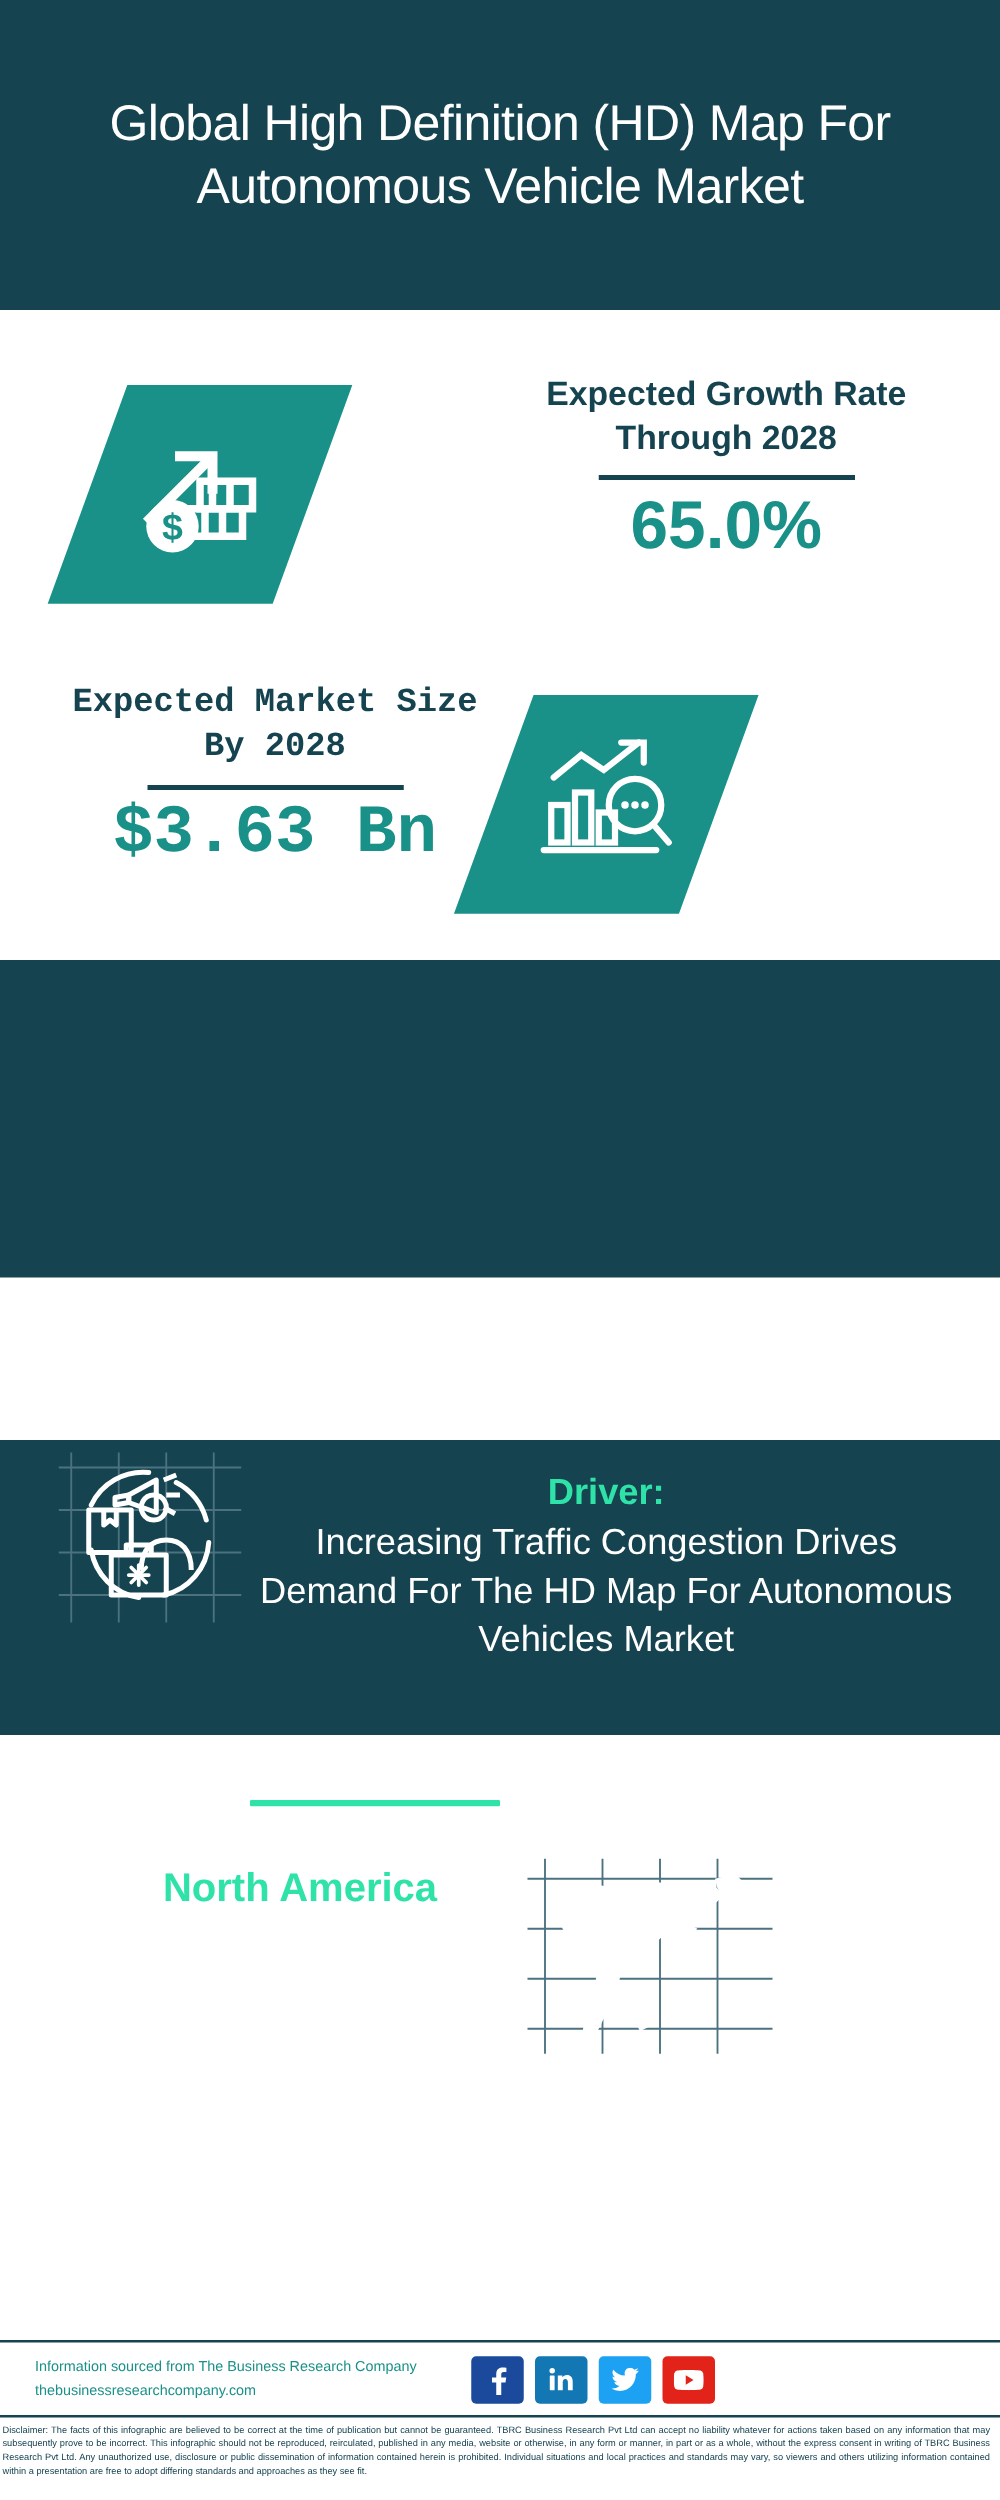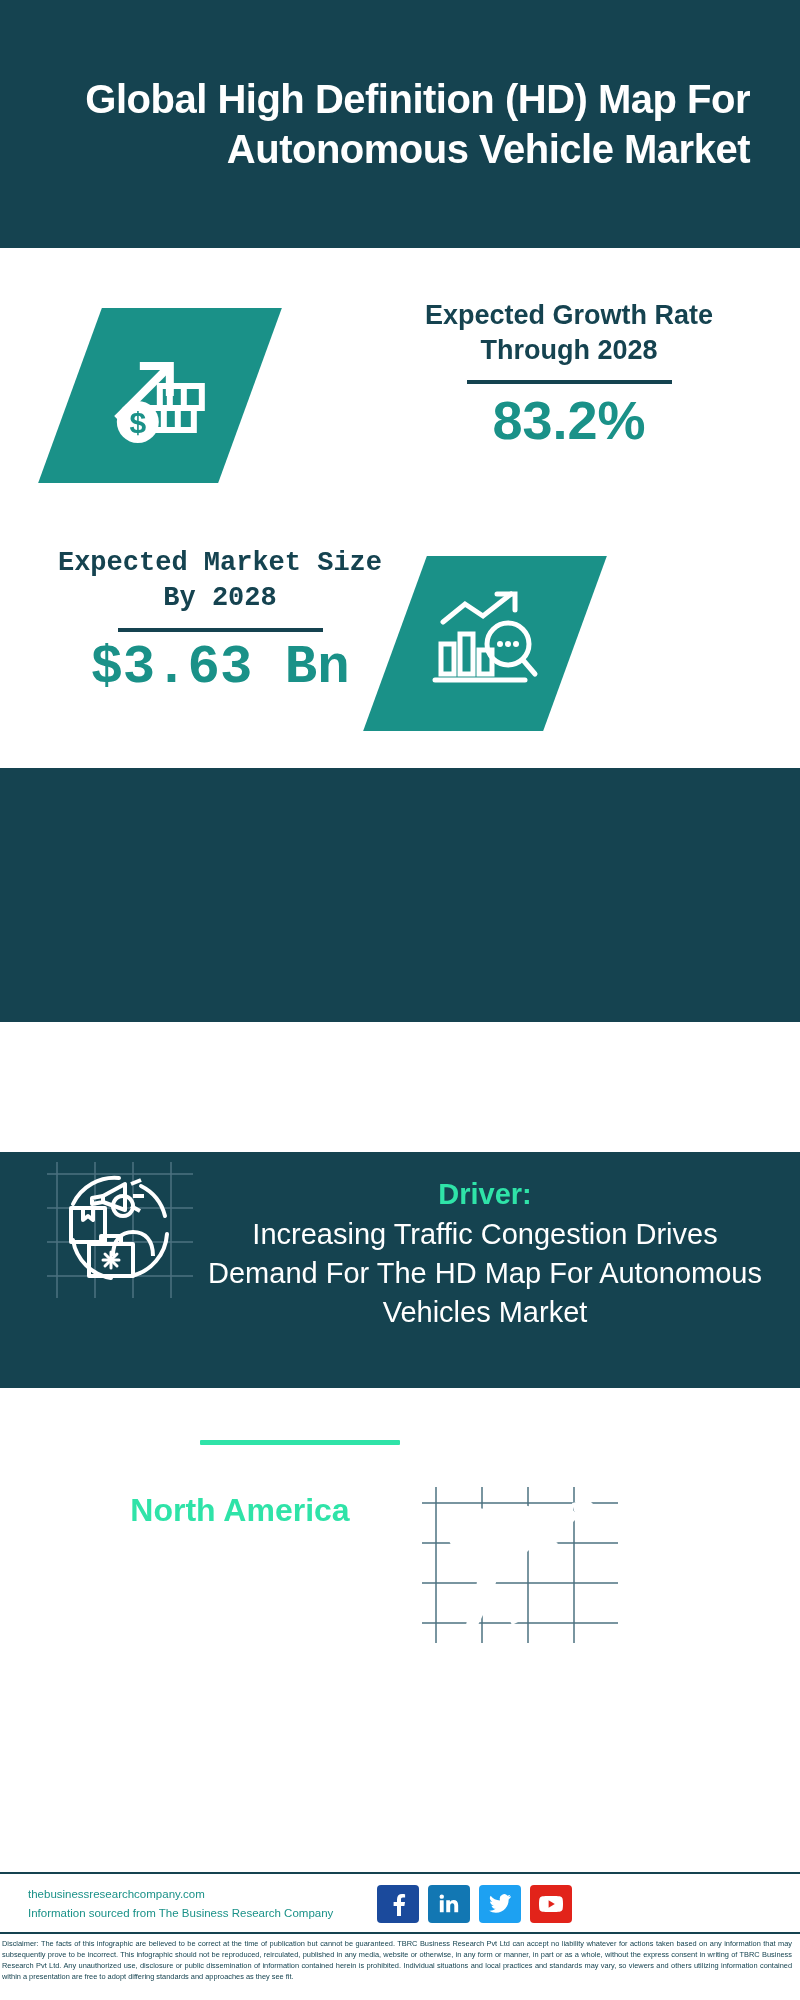--- a/index.html
+++ b/index.html
@@ -12,22 +12,22 @@
   .page{position:relative;width:800px;height:2000px;}
 
   
   .header{
     position:absolute;left:0;top:0;width:800px;height:248px;
     background:#154350;
     display:flex;align-items:center;justify-content:center;
   }
   .header-title{
     color:#ffffff;
-    font-size:40px;font-weight:bold;line-height:1.25;
-    text-align:right;width:700px;letter-spacing:-0.5px;
+    font-size:40px;font-weight:normal;line-height:1.25;
+    text-align:center;width:700px;letter-spacing:-0.5px;
   }
 
   
   .stats{
     position:absolute;left:0;top:248px;width:800px;height:520px;
     background:#ffffff;
   }
 
   .stat-row{position:absolute;width:800px;height:230px;}
   .stat-row.one{top:40px;}
@@ -38,21 +38,21 @@
     width:180px;height:175px;
     background:#1A9188;
     transform:skewX(-20deg);
     display:flex;align-items:center;justify-content:center;
   }
   .para .glyph{transform:skewX(20deg);}
   .para.left{left:70px;top:20px;}
   .para.right{left:395px;top:18px;}
 
   .stat-text{position:absolute;text-align:center;width:330px;}
-  .stat-text.right{left:404px;top:10px;}
+  .stat-text.right{left:416px;top:10px;}
   .stat-text.left{left:55px;top:8px;}
 
   .stat-label{
     color:#154350;font-size:27px;font-weight:bold;line-height:1.28;
   }
   .stat-rule{
     width:205px;height:4px;background:#154350;margin:13px auto 8px auto;
   }
   .stat-value{
     color:#1A9188;font-size:54px;font-weight:bold;line-height:1.05;
@@ -153,21 +153,21 @@
               <line x1="74" y1="70" x2="74" y2="92"></line>
             </g>
             <circle cx="34" cy="84" r="21" fill="#ffffff"></circle>
             <text x="34" y="95" font-size="30" font-weight="bold" text-anchor="middle" fill="#1A9188" font-family="Liberation Sans, sans-serif">$</text>
           </svg>
         </span>
       </div>
       <div class="stat-text right">
         <div class="stat-label">Expected Growth Rate Through 2028</div>
         <div class="stat-rule"></div>
-        <div class="stat-value">83.2%</div>
+        <div class="stat-value">65.0%</div>
       </div>
     </div>
 
     <div class="stat-row two">
       <div class="stat-text left">
         <div class="stat-label">Expected Market Size By 2028</div>
         <div class="stat-rule"></div>
         <div class="stat-value">$3.63 Bn</div>
       </div>
       <div class="para right">
@@ -269,22 +269,22 @@
           L46 140 L50 122 L56 104 L58 88 L50 78 L38 70 L30 58 L26 44 Z"></path>
         <path fill="#ffffff" d="M152 18 L168 14 L176 22 L164 28 L154 26 Z"></path>
         <path fill="#ffffff" d="M72 120 L82 118 L86 126 L78 132 L70 128 Z"></path>
         <path fill="#ffffff" d="M88 132 L96 130 L100 136 L92 140 Z"></path>
       </svg>
     </div>
   </div>
 
   <div class="sourcebar">
     <div class="source-text">
+      <div>Information sourced from The Business Research Company</div>
       <div>thebusinessresearchcompany.com</div>
-      <div>Information sourced from The Business Research Company</div>
     </div>
     <div class="socials">
       <div class="soc fb">
         <svg width="20" height="24" viewBox="0 0 20 24">
             <path fill="#ffffff" d="M13 24V14h3.4l.6-4H13V7.6c0-1.2.3-2 2-2h2.1V2.2C16.7 2.1 15.4 2 14 2c-3 0-5 1.8-5 5.2V10H5.6v4H9v10z"></path>
           </svg>
       </div>
       <div class="soc li">
         <svg width="22" height="22" viewBox="0 0 24 24">
             <g fill="#ffffff">

